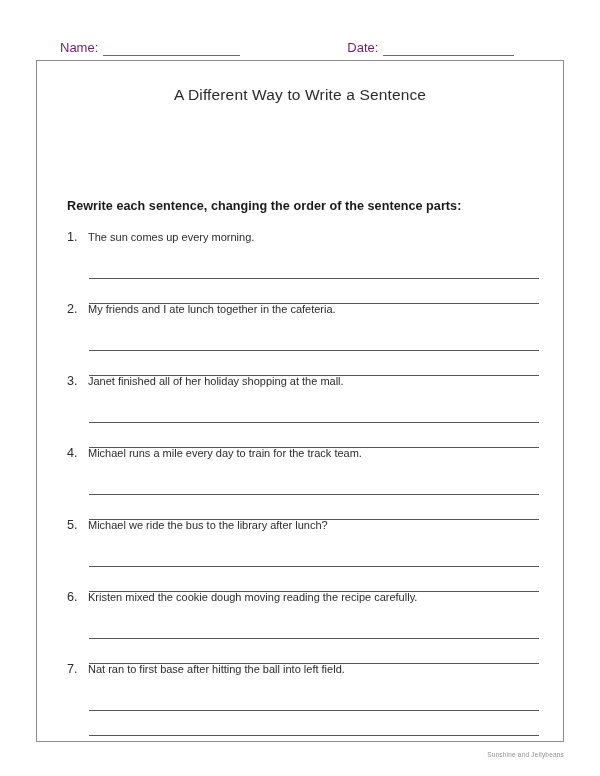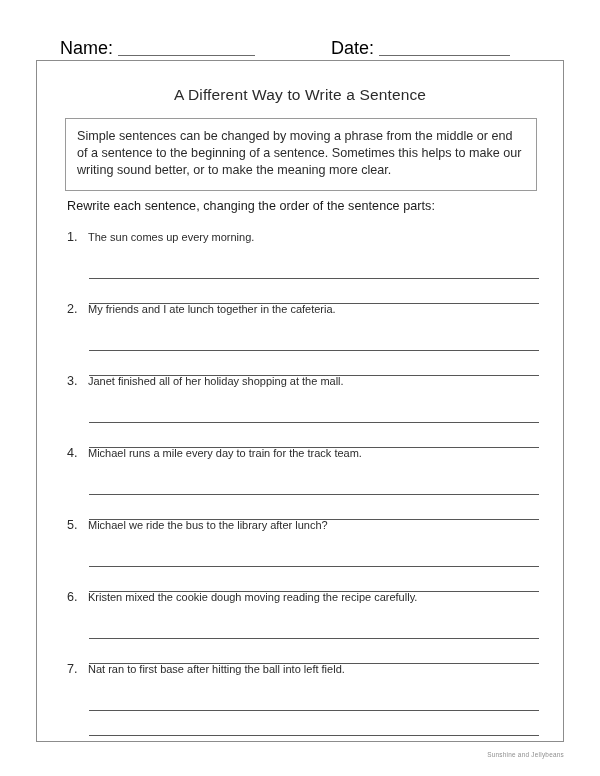--- a/index.html
+++ b/index.html
@@ -24,33 +24,33 @@
     width: 528px;
     height: 22px;
     display: flex;
     align-items: flex-end;
   }
   .field {
     display: flex;
     align-items: flex-end;
   }
   .field-label {
-    font-size: 18px;
+    font-size: 13px;
     line-height: 16px;
     white-space: nowrap;
-    color: #000000;
+    color: #701a75;
   }
   .field-rule {
     border-bottom: 1.4px solid #6b6b6b;
     height: 13px;
     margin-left: 5px;
   }
   .name-field { margin-left: 24px; }
   .name-field .field-rule { width: 137px; }
-  .date-field { margin-left: 28px; padding-left: 48px; }
+  .date-field { margin-left: 59px; padding-left: 48px; }
   .date-field .field-rule { width: 131px; }
 
   
   .sheet-frame {
     position: absolute;
     left: 36px;
     top: 60px;
     width: 528px;
     height: 682px;
     border: 1px solid #8c8c8c;
@@ -85,21 +85,21 @@
     line-height: 17.2px;
     color: #2b2b2b;
   }
 
   
   .directions {
     position: absolute;
     left: 30px;
     top: 138px;
     font-size: 12.6px;
-    font-weight: normal;
+    font-weight: bold;
     color: #1a1a1a;
     letter-spacing: 0.05px;
   }
 
   
   .problem-list {
     position: absolute;
     left: 0;
     top: 168px;
     width: 100%;
@@ -159,23 +159,20 @@
   <div class="field date-field">
     <span class="field-label">Date:</span>
     <span class="field-rule"></span>
   </div>
 </div>
 
 <div class="sheet-frame">
 
   <div class="worksheet-title">A Different Way to Write a Sentence</div>
 
-  <div class="info-box">
-    <div class="info-text">Simple sentences can be changed by moving a phrase from the middle or end of a sentence to the beginning of a sentence.  Sometimes this helps to make our writing sound better, or to make the meaning more clear.</div>
-  </div>
 
   <div class="directions">Rewrite each sentence, changing the order of the sentence parts:</div>
 
   <div class="problem-list">
 
     <div class="problem">
       <div class="problem-text-row">
         <span class="problem-number">1.</span>
         <span class="problem-sentence">The sun comes up every morning.</span>
       </div>

